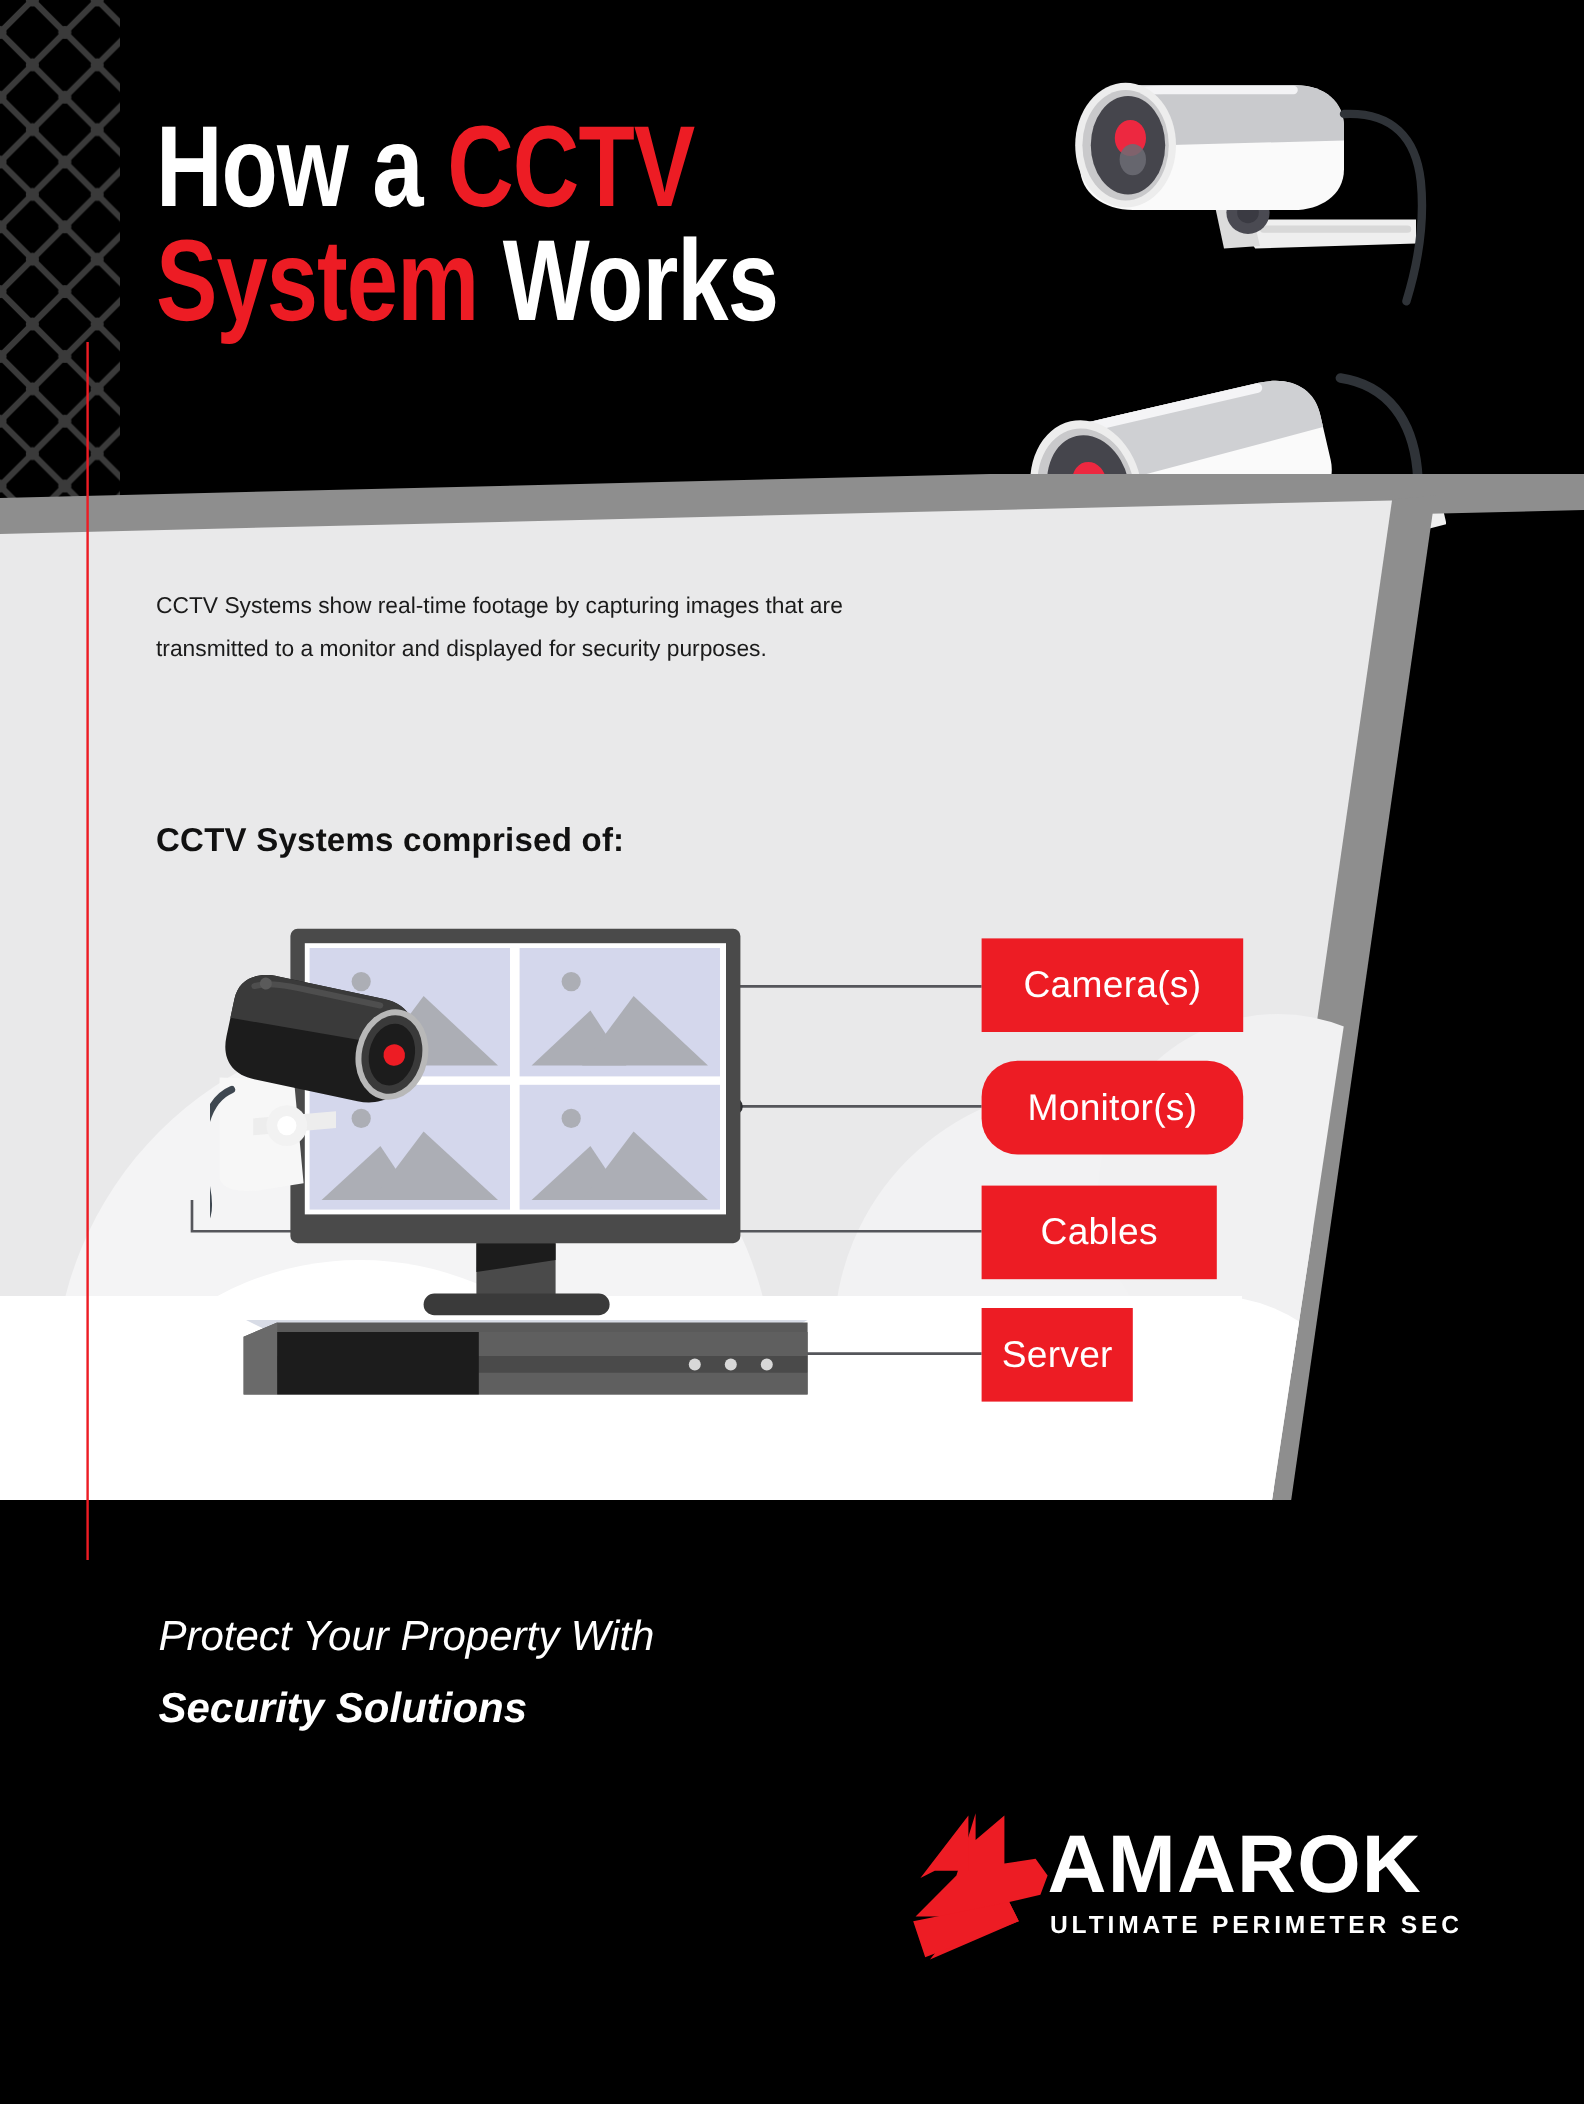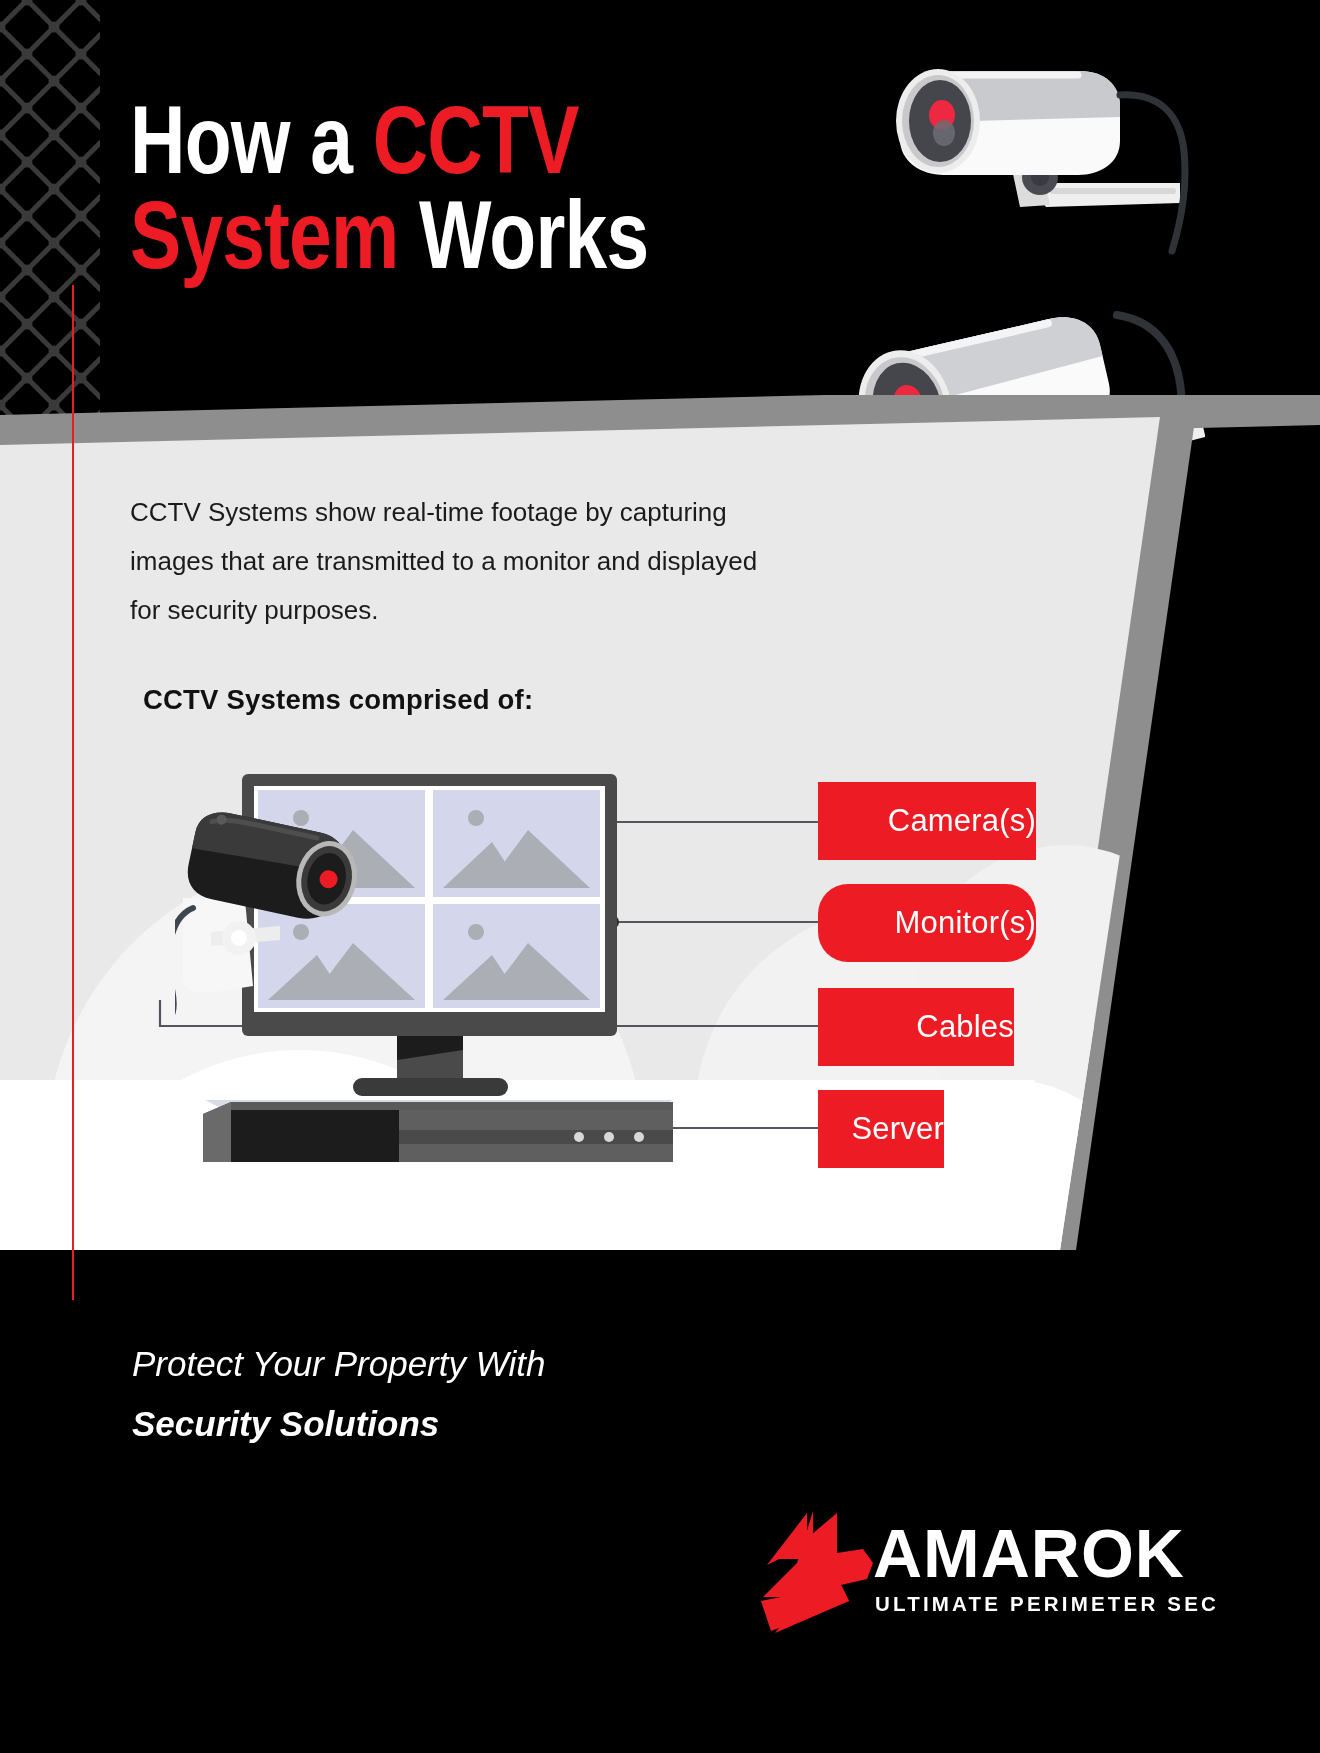--- a/index.html
+++ b/index.html
@@ -44,43 +44,42 @@
     transform-origin:0 0;
     font-stretch:condensed;
   }
   .title .red{color:#ED1C24;}
 
   
   .intro{
     position:absolute;
     left:130px; top:488px;
     width:660px;
-    font-size:26px;
+    font-size:19px;
     line-height:1.88;
     color:#1b1b1b;
   }
   .subhead{
     position:absolute;
     left:130px; top:684px;
     font-size:27.5px;
     font-weight:bold;
     color:#111;
     letter-spacing:.2px;
-    margin-left:13px;
   }
 
   
   .chip{
     position:absolute;
     background:#ED1C24;
     color:#ffffff;
     font-size:31px;
     display:flex;
     align-items:center;
-    justify-content:flex-end;
+    justify-content:center;
     height:78px;
     letter-spacing:.2px;
   }
 
   
   .footer-text{
     position:absolute;
     left:132px; top:1334px;
     color:#ffffff;
     font-size:35px;

